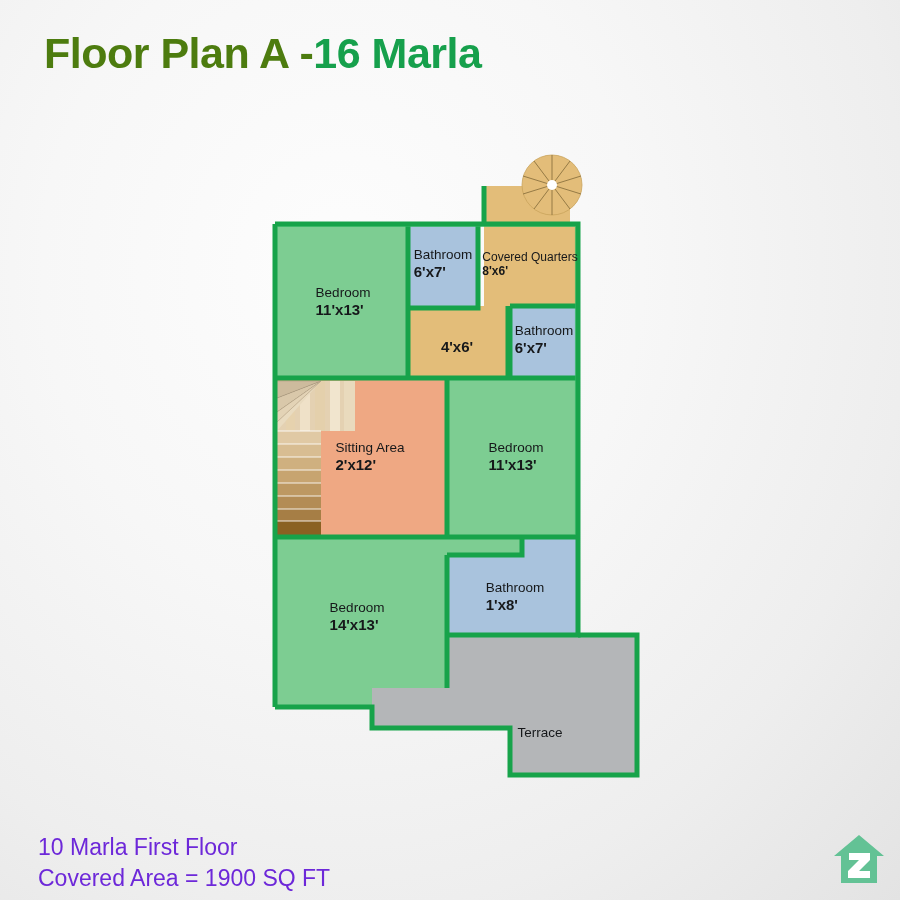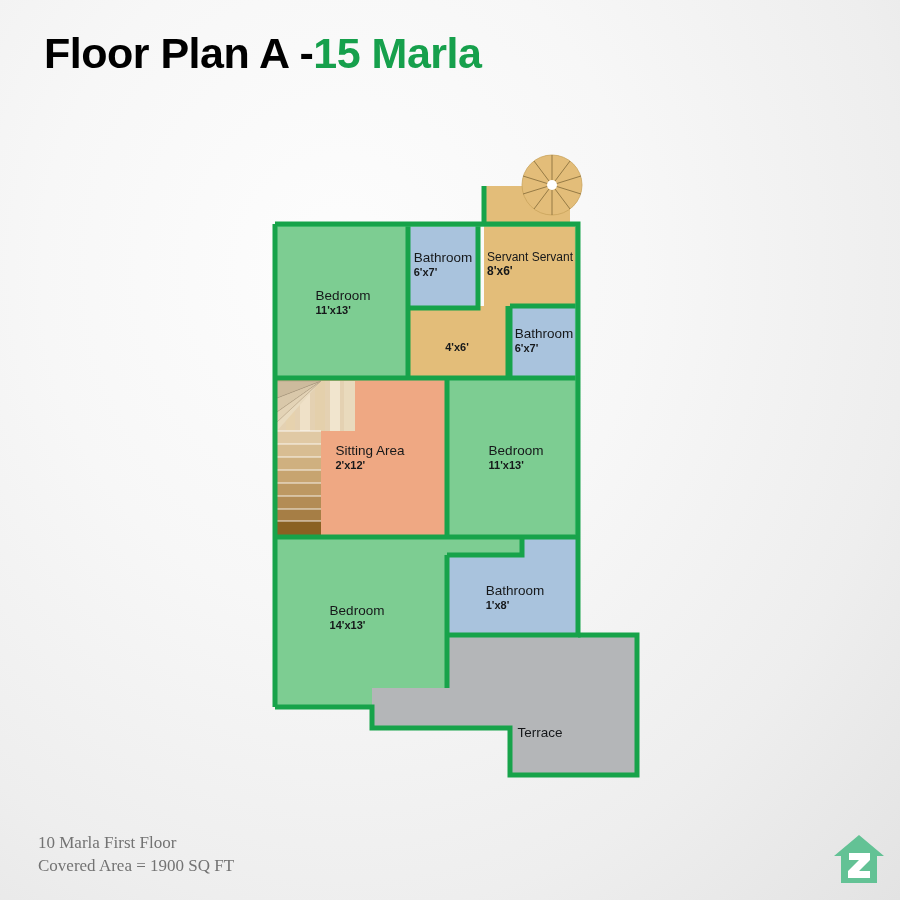--- a/index.html
+++ b/index.html
@@ -22,32 +22,31 @@
   .title {
     position: absolute;
     left: 44px;
     top: 32px;
     font-size: 43px;
     font-weight: bold;
     letter-spacing: -0.5px;
     white-space: nowrap;
     line-height: 1;
   }
-  .title .t-main { color: #000000; }
+  .title .t-main { color: #4d7c0f; }
   .title .t-accent { color: #16a04c; }
 
   
   .footer {
     position: absolute;
     left: 38px;
     top: 832px;
-    font-size: 17px;
-    color: #737373;
+    font-size: 23px;
+    color: #6d28d9;
     line-height: 1.35;
-    font-family: Liberation Serif, serif;
   }
   .footer div { white-space: nowrap; }
 
   
   .logo {
     position: absolute;
     left: 832px;
     top: 832px;
     width: 54px;
     height: 54px;
@@ -67,33 +66,33 @@
     line-height: 1.18;
     pointer-events: none;
     white-space: nowrap;
     transform: translate(-50%, -50%);
   }
   .room-label .rl-name {
     font-size: 13.5px;
     font-weight: 400;
   }
   .room-label .rl-dim {
-    font-size: 11px;
+    font-size: 15px;
     font-weight: bold;
   }
   .room-label.small .rl-name { font-size: 12px; }
   .room-label.small .rl-dim { font-size: 12px; }
 </style>
 </head>
 <body>
 
 <div id="page">
 
   <div class="title">
-    <span class="t-main">Floor Plan A -</span><span class="t-accent">15 Marla</span>
+    <span class="t-main">Floor Plan A -</span><span class="t-accent">16 Marla</span>
   </div>
 
   <svg class="plan" viewBox="0 0 900 900">
 
     <g>
       <path d="M 484,186 L 570,186 L 570,222 L 578,222 L 578,306 L 508,306 L 508,378 L 408,378 L 408,310 L 408,306 L 484,306 Z" fill="#e3bd79"></path>
     </g>
 
     <rect x="275" y="224" width="133" height="154" fill="#7dcd92"></rect>
 
@@ -216,21 +215,21 @@
       <div class="rl-name">Bedroom</div>
       <div class="rl-dim">11'x13'</div>
     </div>
 
     <div class="room-label" style="left:443px; top:264px;">
       <div class="rl-name">Bathroom</div>
       <div class="rl-dim">6'x7'</div>
     </div>
 
     <div class="room-label small" style="left:530px; top:264px;">
-      <div class="rl-name">Servant Servant</div>
+      <div class="rl-name">Covered Quarters</div>
       <div class="rl-dim">8'x6'</div>
     </div>
 
     <div class="room-label" style="left:457px; top:347px;">
       <div class="rl-dim">4'x6'</div>
     </div>
 
     <div class="room-label" style="left:544px; top:340px;">
       <div class="rl-name">Bathroom</div>
       <div class="rl-dim">6'x7'</div>

